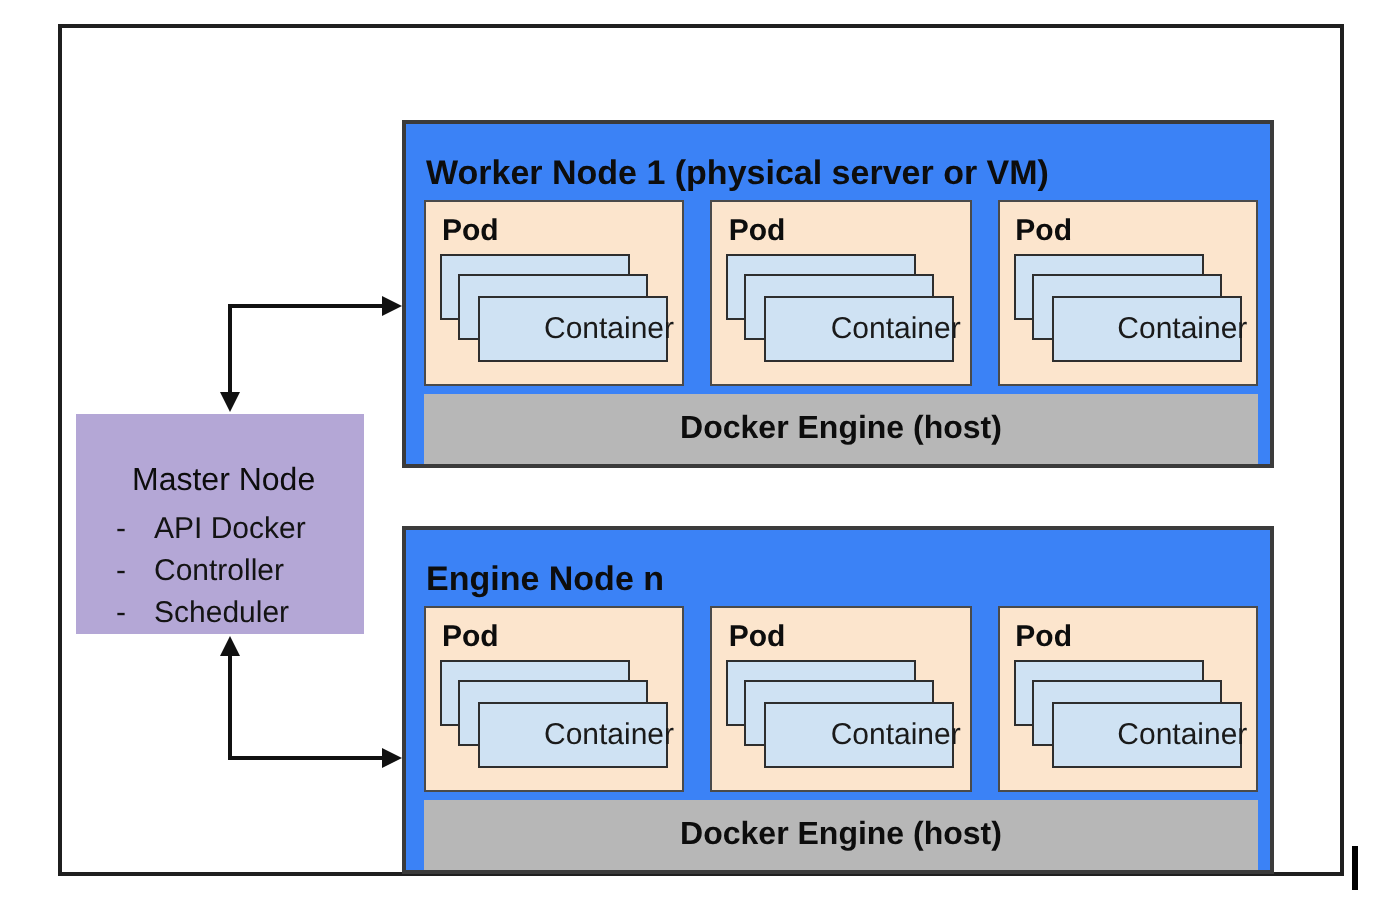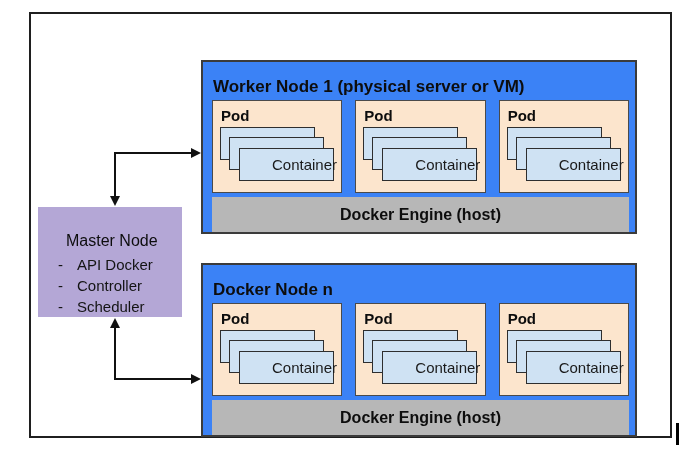--- a/index.html
+++ b/index.html
@@ -191,21 +191,21 @@
         <div class="cbox front">
           <span>Container</span>
         </div>
       </div>
 
     </div>
     <div class="docker-bar">Docker Engine (host)</div>
   </div>
 
   <div class="worker worker-n">
-    <div class="worker-title">Docker Node n</div>
+    <div class="worker-title">Engine Node n</div>
     <div class="pods-row">
 
       <div class="pod">
         <div class="pod-label">Pod</div>
         <div class="cbox back"></div>
         <div class="cbox mid"></div>
         <div class="cbox front">
           <span>Container</span>
         </div>
       </div>

